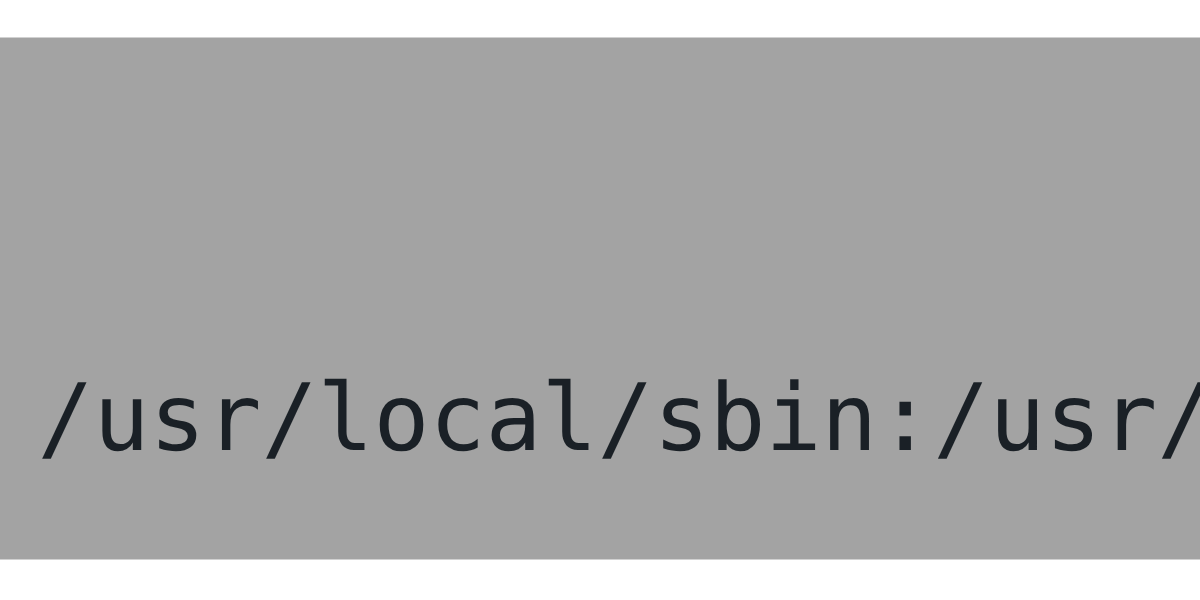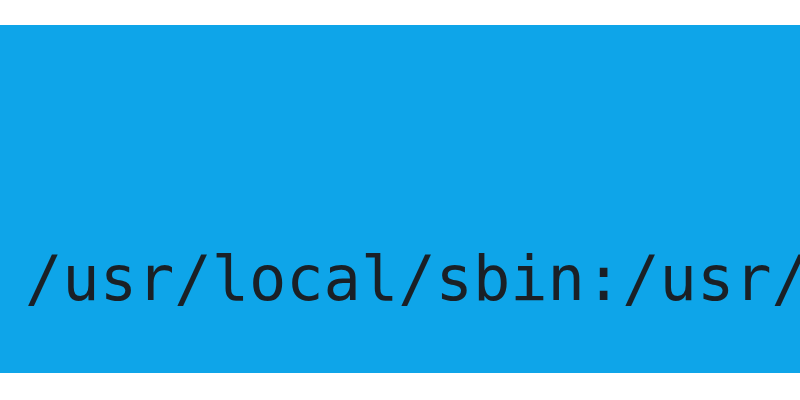--- a/index.html
+++ b/index.html
@@ -54,21 +54,21 @@
     height: 96px;
     white-space: pre;
     overflow: hidden;
   }
 </style>
 </head>
 <body>
 
 <div id="screenshot" style="background: rgb(255, 255, 255);">
 
-  <div id="text-banner" style="background: #0ea5e9;">
+  <div id="text-banner" style="background: #a3a3a3;">
 
     <div id="path-text-block" style="color: rgb(26, 32, 38);">
       <span class="path-text-line">/usr/local/sbin:/usr/</span>
       
       
     </div>
 
   </div>
 
 </div>

